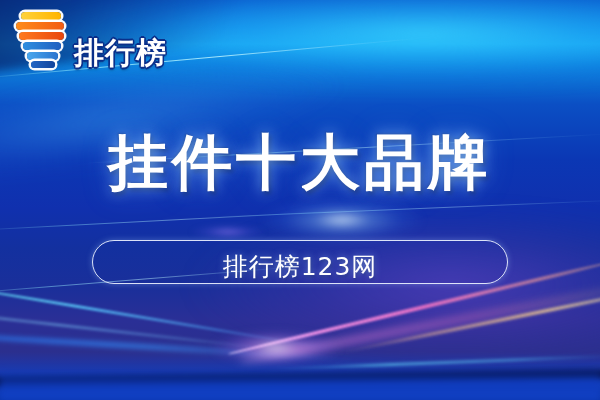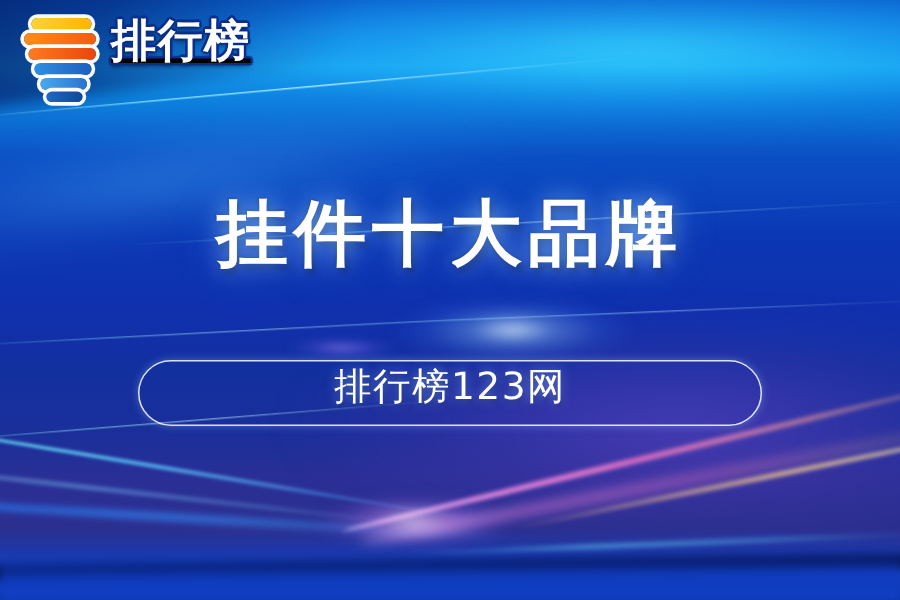--- a/index.html
+++ b/index.html
@@ -246,23 +246,22 @@
         rgba(70,70,200,0) 80%);
     filter: blur(3px);
   }
 
   
   .logo {
     position: absolute;
     left: 14px;
     top: 10px;
     display: flex;
-    align-items: flex-start;
+    align-items: flex-end;
     gap: 4px;
-    text-decoration: underline;
   }
   .logo-mark {
     position: relative;
     width: 56px;
     height: 58px;
     flex: 0 0 auto;
   }
   .logo-mark .bar {
     position: absolute;
     border-radius: 9px;
@@ -308,21 +307,21 @@
   }
 
   
   .main-title {
     position: absolute;
     left: 0;
     top: 131px;
     width: 100%;
     text-align: center;
     font-family: "DejaVu Sans", "Liberation Sans", sans-serif;
-    font-size: 48px;
+    font-size: 60px;
     font-weight: bold;
     letter-spacing: 4px;
     color: #ffffff;
     line-height: 1.05;
     text-shadow:
       0 0 14px rgba(150,205,255,0.75),
       0 0 30px rgba(90,160,255,0.45),
       2px 3px 4px rgba(5,20,70,0.55),
       -1px -1px 2px rgba(5,20,70,0.35);
     white-space: nowrap;
@@ -332,21 +331,21 @@
   .subtitle-pill {
     position: absolute;
     left: 92px;
     top: 240px;
     width: 416px;
     height: 44px;
     box-sizing: border-box;
     border: 1.6px solid rgba(235,242,255,0.92);
     border-radius: 24px;
     display: flex;
-    align-items: flex-start;
+    align-items: flex-end;
     justify-content: center;
     box-shadow: 0 0 6px rgba(170,210,255,0.35);
   }
   .subtitle-text {
     font-family: "DejaVu Sans", "Liberation Sans", sans-serif;
     font-size: 25px;
     font-weight: normal;
     letter-spacing: 1px;
     color: #ffffff;
     text-shadow: 0 0 7px rgba(160,205,255,0.6), 1px 2px 3px rgba(5,20,70,0.4);

